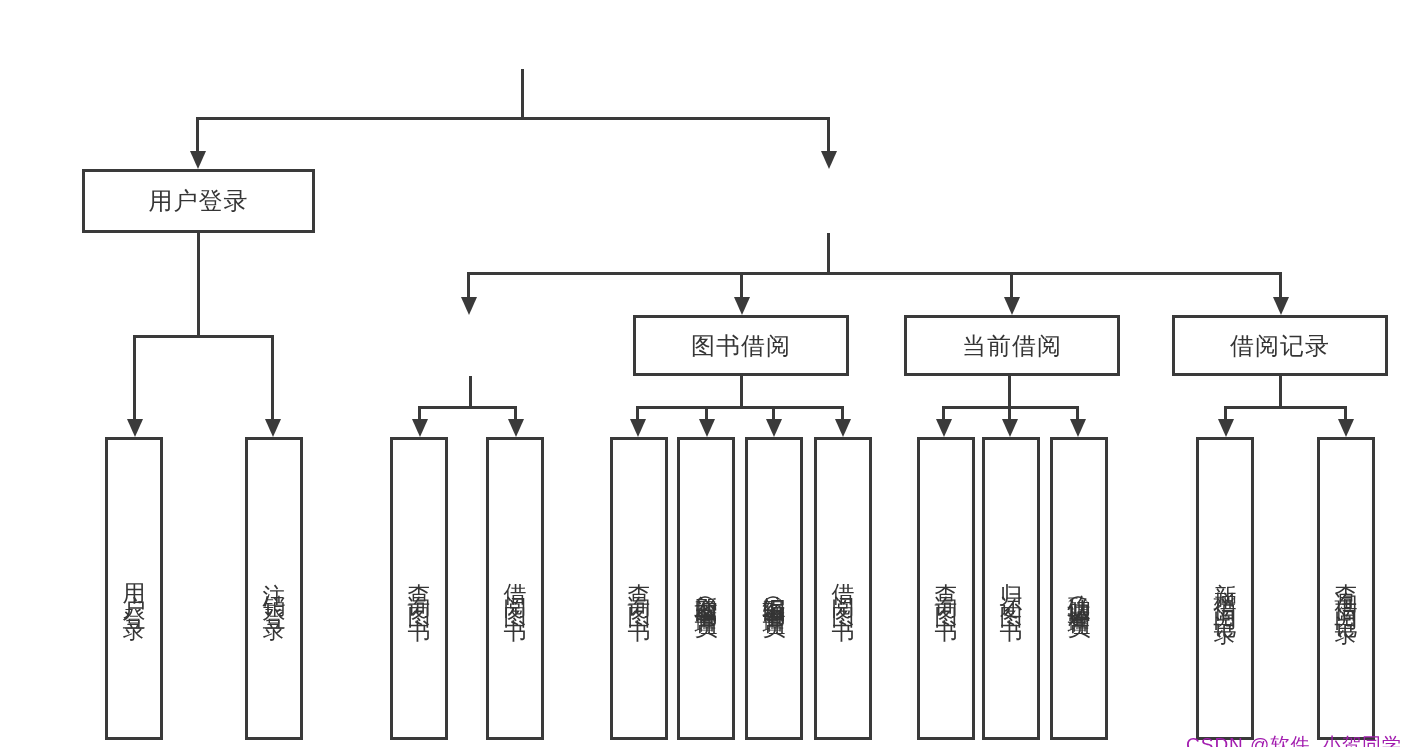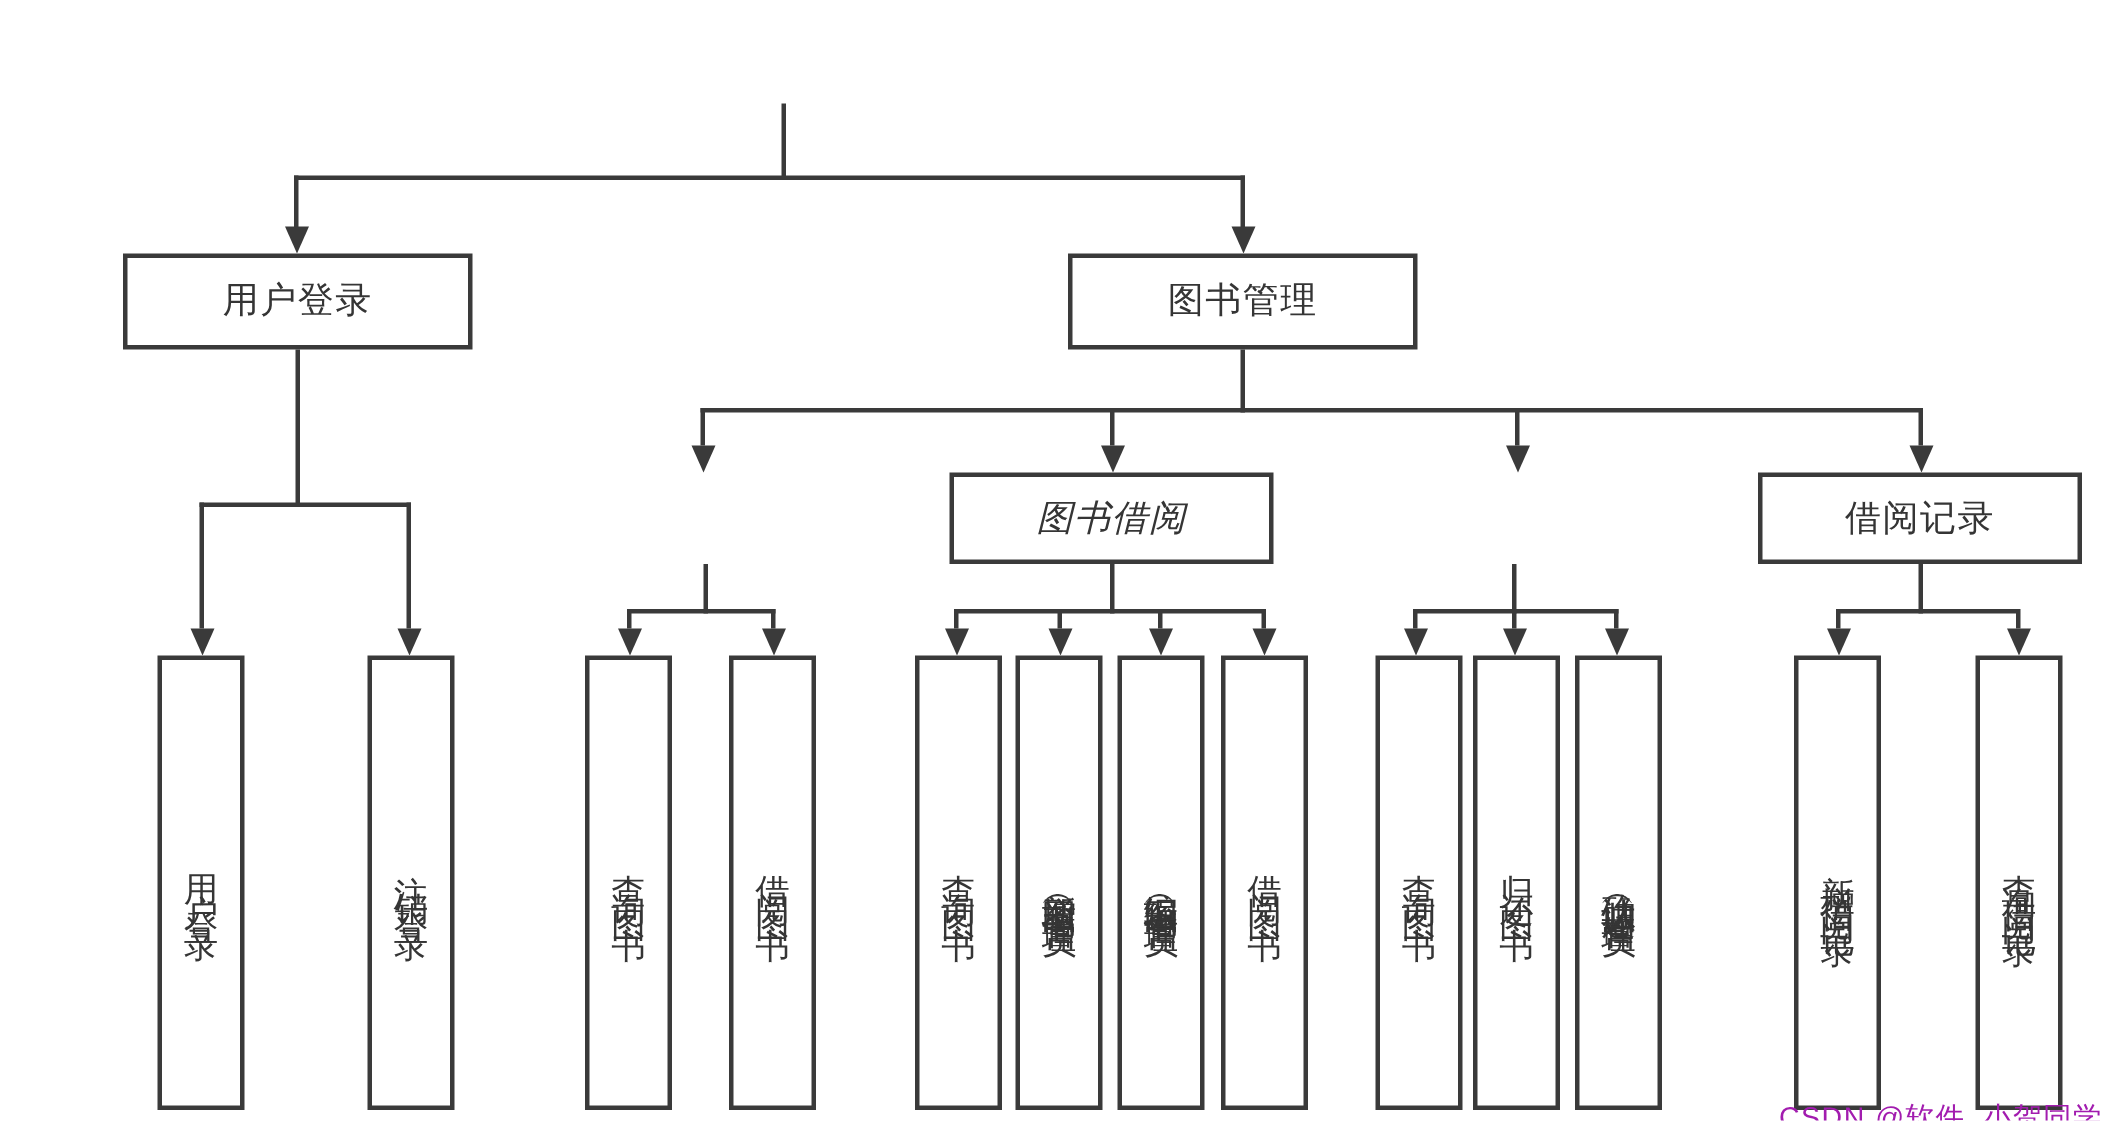--- a/index.html
+++ b/index.html
@@ -62,41 +62,41 @@
 
 
   <div class="lv" style="left:521px; top:69px;  height:50px;"></div>
   <div class="lh" style="left:196px; top:117px; width:634px;"></div>
   <div class="lv" style="left:196px; top:117px; height:36px;"></div>
   <div class="arrow" style="left:190px; top:151px;"></div>
   <div class="lv" style="left:827px; top:117px; height:36px;"></div>
   <div class="arrow" style="left:821px; top:151px;"></div>
 
   <div class="node" style="left:82px;  top:169px; width:233px; height:64px;">用户登录</div>
-  <div class="node" style="left:712px; top:169px; width:233px; height:64px;">图书管理</div>
 
   <div class="lv" style="left:197px; top:233px; height:104px;"></div>
   <div class="lh" style="left:133px; top:335px; width:141px;"></div>
   <div class="lv" style="left:133px; top:335px; height:84px;"></div>
   <div class="arrow" style="left:127px; top:419px;"></div>
   <div class="lv" style="left:271px; top:335px; height:84px;"></div>
   <div class="arrow" style="left:265px; top:419px;"></div>
 
   <div class="lv" style="left:827px; top:233px; height:42px;"></div>
   <div class="lh" style="left:467px; top:272px; width:815px;"></div>
   <div class="lv" style="left:467px;  top:272px; height:25px;"></div>
   <div class="arrow" style="left:461px;  top:297px;"></div>
   <div class="lv" style="left:740px;  top:272px; height:25px;"></div>
   <div class="arrow" style="left:734px;  top:297px;"></div>
   <div class="lv" style="left:1010px; top:272px; height:25px;"></div>
   <div class="arrow" style="left:1004px; top:297px;"></div>
   <div class="lv" style="left:1279px; top:272px; height:25px;"></div>
   <div class="arrow" style="left:1273px; top:297px;"></div>
 
-  <div class="node" style="left:633px;  top:315px; width:216px; height:61px;font-style:italic;">图书借阅</div>
+  <div class="node" style="left:633px;  top:315px; width:216px; height:61px;">图书借阅</div>
+  <div class="node" style="left:904px;  top:315px; width:216px; height:61px;">当前借阅</div>
   <div class="node" style="left:1172px; top:315px; width:216px; height:61px;">借阅记录</div>
 
   <div class="lv" style="left:469px; top:376px; height:33px;"></div>
   <div class="lh" style="left:418px; top:406px; width:99px;"></div>
   <div class="lv" style="left:418px; top:406px; height:13px;"></div>
   <div class="arrow" style="left:412px; top:419px;"></div>
   <div class="lv" style="left:514px; top:406px; height:13px;"></div>
   <div class="arrow" style="left:508px; top:419px;"></div>
 
   <div class="lv" style="left:740px; top:376px; height:33px;"></div>

